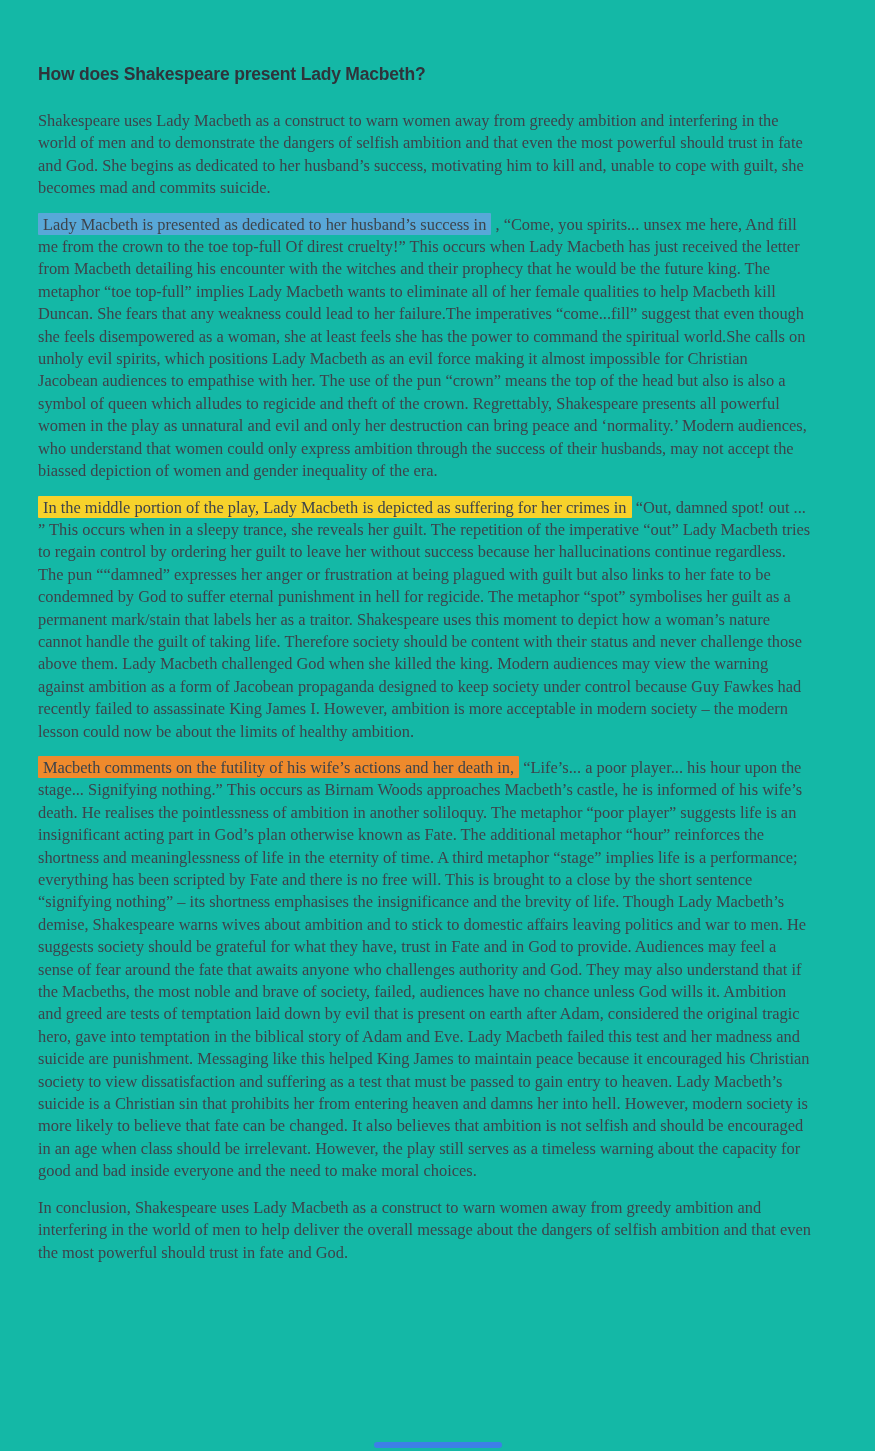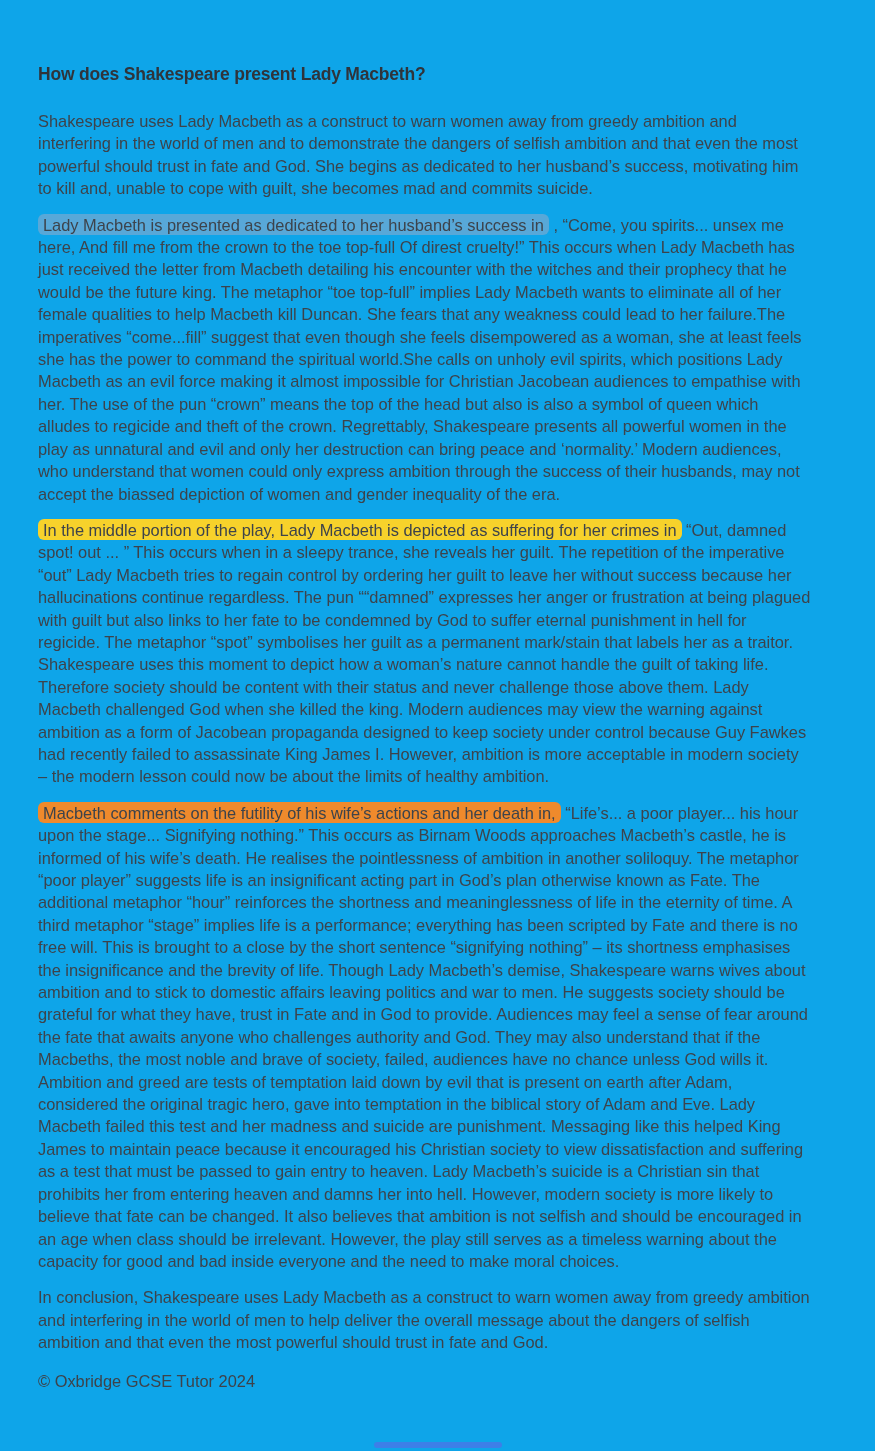--- a/index.html
+++ b/index.html
@@ -6,42 +6,43 @@
     margin: 0;
     padding: 0;
     background: #fbfbfc;
   }
   .page {
     position: relative;
     width: 875px;
     height: 1451px;
     box-sizing: border-box;
     padding: 64px 64px 0 38px;
-    background: #0ea5e9;
+    background: #14b8a6;
     font-family: "Liberation Sans", sans-serif;
     color: #3d434b;
     overflow: hidden;
   }
   .essay-title {
     margin: 0 0 25px 0;
     font-size: 17.5px;
     font-weight: 700;
     letter-spacing: -0.2px;
     color: #2f343b;
   }
   .para {
     margin: 12px 0 14px 0;
     font-size: 16.4px;
     line-height: 22.4px;
     color: #3d434b;
+    font-family: Liberation Serif, serif;
   }
   .hl {
     color: inherit;
     padding: 1.5px 5px;
-    border-radius: 6px;
+    border-radius: 1px;
   }
   .hl-blue   { background: #58a8d8; }
   .hl-yellow { background: #f7d22b; }
   .hl-orange { background: #ef8a2c; text-align: center; }
   .footer-line {
     margin: 0;
     padding-top: 2px;
     font-size: 16.4px;
     line-height: 22.4px;
     color: #3d434b;
@@ -67,17 +68,16 @@
   <p class="para">Shakespeare uses Lady Macbeth as a construct to warn women away from greedy ambition and interfering in the world of men and to demonstrate the dangers of selfish ambition and that even the most powerful should trust in fate and God. She begins as dedicated to her husband’s success, motivating him to kill and, unable to cope with guilt, she becomes mad and commits suicide.</p>
 
   <p class="para"><mark class="hl hl-blue">Lady Macbeth is presented as dedicated to her husband’s success in</mark> <span>, “Come, you spirits... unsex me here, And fill me from the crown to the toe top-full Of direst cruelty!” This occurs when Lady Macbeth has just received the letter from Macbeth detailing his encounter with the witches and their prophecy that he would be the future king. The metaphor “toe top-full” implies Lady Macbeth wants to eliminate all of her female qualities to help Macbeth kill Duncan. She fears that any weakness could lead to her failure.The imperatives “come...fill”  suggest that even though she feels disempowered as a woman, she at least feels she has the power to command the spiritual world.She calls on unholy evil spirits, which positions Lady Macbeth as an evil force making it almost impossible for Christian Jacobean audiences to empathise with her. The use of the pun “crown” means the  top of the head but also is also a symbol of queen which alludes to regicide and theft of the crown. Regrettably, Shakespeare presents all powerful women in the play as unnatural and evil  and only her destruction can bring peace and ‘normality.’ Modern audiences, who understand that women could only express ambition through the success of their husbands, may not accept the biassed depiction of women and gender inequality of the era.</span></p>
 
   <p class="para"><mark class="hl hl-yellow">In the middle portion of the play, Lady Macbeth is depicted as suffering for her crimes in</mark> <span>“Out, damned spot! out ... ” This occurs when in a sleepy trance, she reveals her guilt. The repetition of the imperative “out”  Lady Macbeth tries to regain control by ordering her guilt to leave her without success because her hallucinations continue regardless. The pun ““damned” expresses her anger or frustration at being plagued with guilt but also links to her fate to be condemned by God to suffer eternal punishment in hell for regicide. The metaphor “spot” symbolises her guilt as a permanent mark/stain that labels her as a traitor. Shakespeare uses this moment to depict how a woman’s nature cannot handle the guilt of taking life.  Therefore society should be content with their status and never challenge those above them.  Lady Macbeth challenged God when she killed the king. Modern audiences may view the warning against ambition as a form of Jacobean propaganda designed to keep society under control because Guy Fawkes had recently failed to assassinate King James I. However, ambition is more acceptable in modern society – the modern lesson could now be about the limits of healthy ambition.</span></p>
 
   <p class="para"><mark class="hl hl-orange">Macbeth comments on the futility of his wife’s actions and her death in,</mark> <span>“Life’s... a poor player... his hour upon the stage... Signifying nothing.” This occurs as Birnam Woods approaches Macbeth’s castle, he is informed of his wife’s death. He realises the pointlessness of ambition in another soliloquy. The metaphor “poor player” suggests life is an insignificant acting part in God’s plan otherwise known as Fate. The additional metaphor “hour” reinforces the shortness and meaninglessness of life in the eternity of time. A third metaphor “stage” implies life is a performance; everything has been scripted by Fate and there is no free will. This is brought to a close by the short sentence “signifying nothing” – its shortness emphasises the insignificance and the brevity of life. Though Lady Macbeth’s demise, Shakespeare warns wives about ambition and to stick to domestic affairs leaving politics and war to men. He suggests society should be grateful for what they have, trust in Fate and in God to provide. Audiences may feel a sense of fear around the fate that awaits anyone who challenges authority and God. They may also understand that if the Macbeths, the most noble and brave of society, failed, audiences have no chance unless God wills it. Ambition and greed are tests of temptation laid down by evil that is present on earth after Adam, considered the original tragic hero, gave into temptation in the biblical story of Adam and Eve. Lady Macbeth failed this test and her madness and suicide are punishment. Messaging like this helped King James to maintain peace because it encouraged his Christian society to view dissatisfaction and suffering as a test that must be passed to gain entry to heaven. Lady Macbeth’s suicide is a Christian sin that prohibits her from entering heaven and damns her into hell. However, modern society is more likely to believe that fate can be changed.  It also believes that ambition is not selfish and should be encouraged in an age when class should be irrelevant. However, the play still serves as a timeless warning about the capacity for good and bad inside everyone and the need to make moral choices.</span></p>
 
   <p class="para">In conclusion, Shakespeare uses Lady Macbeth as a construct to warn women away from greedy ambition and interfering in the world of men to help deliver the overall message about the dangers of selfish ambition and that even the most powerful should trust in fate and God.</p>
 
-  <p class="footer-line">© Oxbridge GCSE Tutor 2024</p>
 
   <div class="scroll-pill"></div>
 
 </div>
 
 </body></html>

